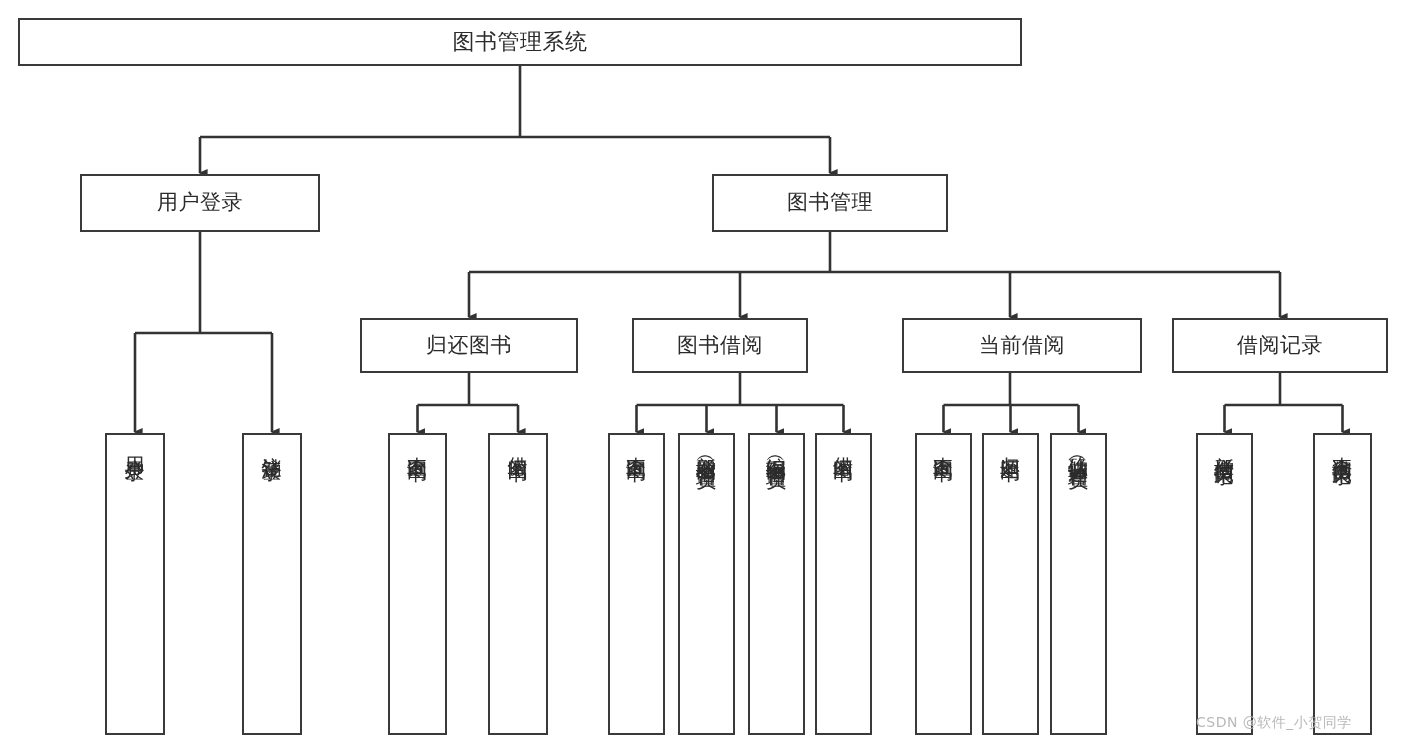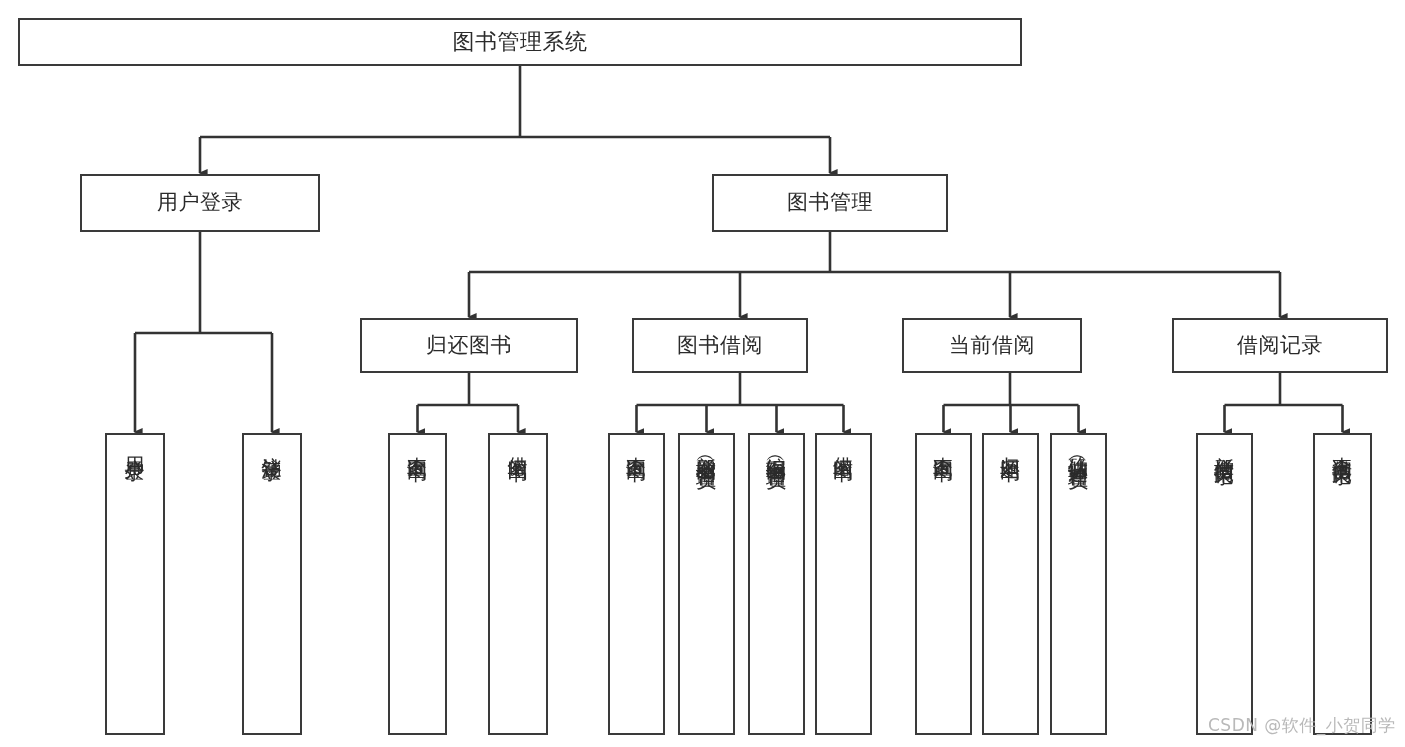--- a/index.html
+++ b/index.html
@@ -54,26 +54,25 @@
     letter-spacing: 2px;
     line-height: 1;
     white-space: nowrap;
     margin: 0 auto;
   }
   .node.root .node-label {
     font-size: 22px;
   }
   .watermark {
     position: absolute;
-    font-size: 17px;
+    font-size: 14px;
     color: #b9b9b9;
     white-space: nowrap;
     letter-spacing: 0.5px;
     font-family: "DejaVu Sans", "Liberation Sans", sans-serif;
-    padding-left: 12px;
   }
 </style>
 </head>
 <body>
 
 <div id="canvas" style="background: rgb(255, 255, 255);">
   <svg class="edges" viewBox="0 0 1405 747" xmlns="http://www.w3.org/2000/svg">
     <defs>
       <marker id="arrowhead" markerWidth="9" markerHeight="9" refX="4.2" refY="7.6" orient="auto" markerUnits="userSpaceOnUse">
         <polygon points="0.3,0 8.1,0 4.2,9" fill="#333333"></polygon>
@@ -125,21 +124,21 @@
       </div>
       <div class="node horizontal" style="left: 712px; top: 174px; width: 236px; height: 58px; border-color: rgb(58, 58, 58); background: rgb(255, 255, 255);">
         <span class="node-label" style="color: rgb(43, 43, 43);">图书管理</span>
       </div>
       <div class="node horizontal" style="left: 360px; top: 318px; width: 218px; height: 55px; border-color: rgb(58, 58, 58); background: rgb(255, 255, 255);">
         <span class="node-label" style="color: rgb(43, 43, 43);">归还图书</span>
       </div>
       <div class="node horizontal" style="left: 632px; top: 318px; width: 176px; height: 55px; border-color: rgb(58, 58, 58); background: rgb(255, 255, 255);">
         <span class="node-label" style="color: rgb(43, 43, 43);">图书借阅</span>
       </div>
-      <div class="node horizontal" style="left: 902px; top: 318px; width: 180px; height: 55px; border-color: rgb(58, 58, 58); background: rgb(255, 255, 255);">
+      <div class="node horizontal" style="left: 902px; top: 318px; width: 240px; height: 55px; border-color: rgb(58, 58, 58); background: rgb(255, 255, 255);">
         <span class="node-label" style="color: rgb(43, 43, 43);">当前借阅</span>
       </div>
       <div class="node horizontal" style="left: 1172px; top: 318px; width: 216px; height: 55px; border-color: rgb(58, 58, 58); background: rgb(255, 255, 255);">
         <span class="node-label" style="color: rgb(43, 43, 43);">借阅记录</span>
       </div>
       <div class="node vertical" style="left: 105px; top: 433px; width: 60px; height: 302px; border-color: rgb(58, 58, 58); background: rgb(255, 255, 255);">
         <span class="node-label" style="color: rgb(43, 43, 43);">用户登录</span>
       </div>
       <div class="node vertical" style="left: 242px; top: 433px; width: 60px; height: 302px; border-color: rgb(58, 58, 58); background: rgb(255, 255, 255);">
         <span class="node-label" style="color: rgb(43, 43, 43);">注销登录</span>

